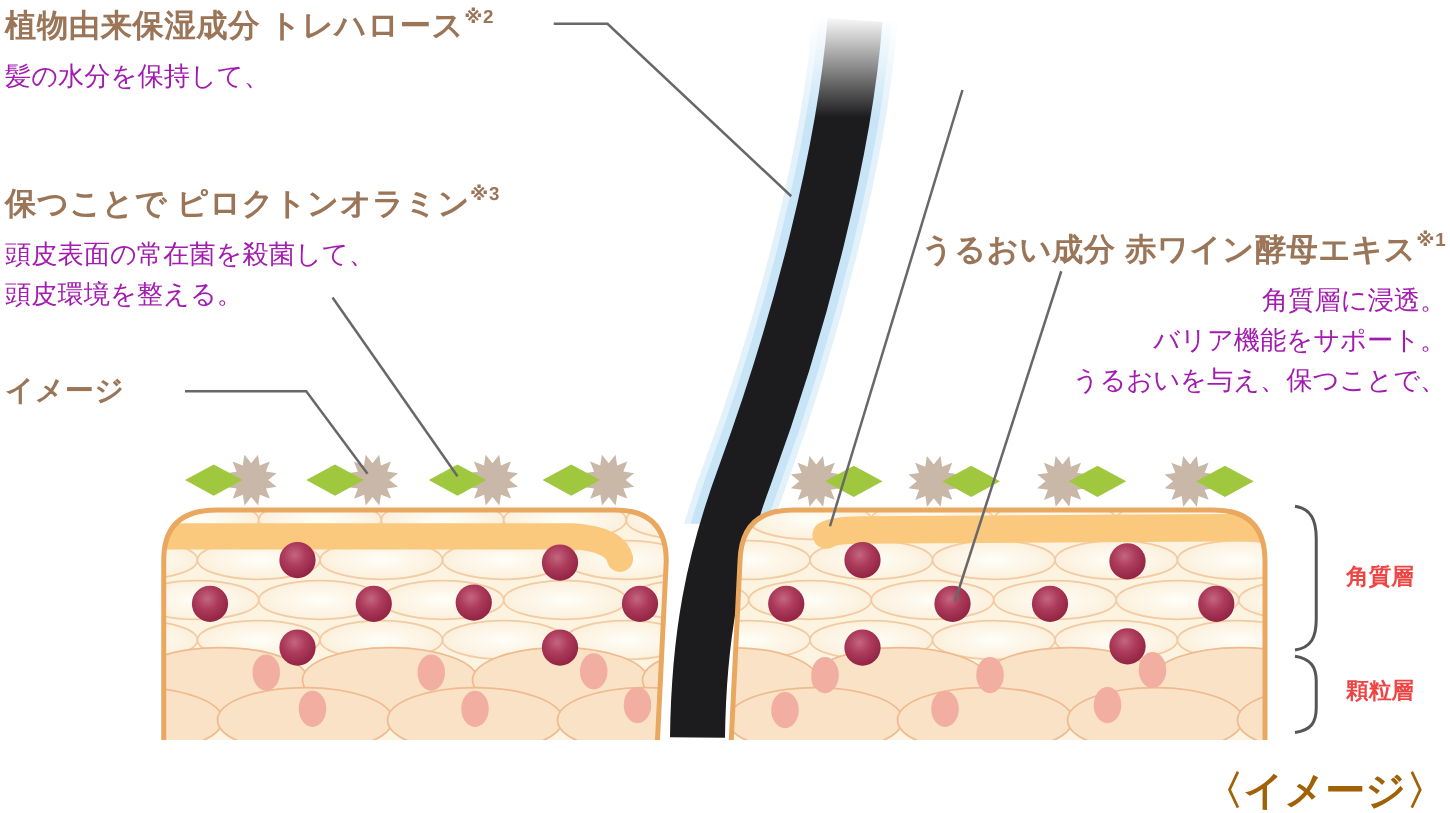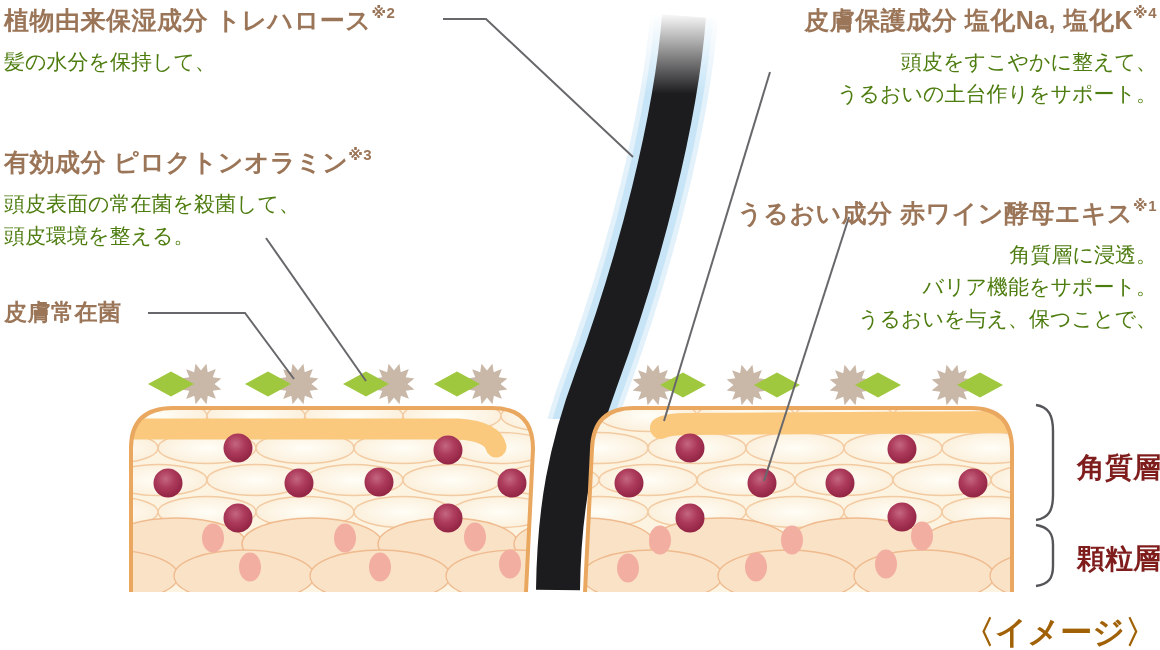--- a/index.html
+++ b/index.html
@@ -4,23 +4,23 @@
 <style>
   html,body{margin:0;padding:0;background:#ffffff;}
   #canvas{
     position:relative;width:1160px;height:650px;background:#ffffff;overflow:hidden;
     font-family:"Liberation Sans","DejaVu Sans",sans-serif;
   }
   #figure-svg{position:absolute;left:0;top:0;}
   .ann{position:absolute;}
   .ann-title{font-size:25px;font-weight:bold;color:#9B7558;letter-spacing:0.5px;white-space:nowrap;}
   .ann-title sup{font-size:15px;position:relative;top:-2px;vertical-align:super;}
-  .ann-desc{margin-top:9px;font-size:21px;line-height:32px;color:#4d7c0f;white-space:nowrap;}
+  .ann-desc{margin-top:9px;font-size:21px;line-height:32px;color:#a21caf;white-space:nowrap;}
   .right-col{text-align:right;}
-  .layer-label{position:absolute;font-size:28px;font-weight:bold;color:#7f1d1d;white-space:nowrap;}
+  .layer-label{position:absolute;font-size:18px;font-weight:bold;color:#ef4444;white-space:nowrap;}
   .caption{position:absolute;font-size:32px;font-weight:bold;color:#a16207;white-space:nowrap;}
 </style>
 </head>
 <body>
 
 <div id="canvas">
 
   <svg id="figure-svg" width="1160" height="650" viewBox="0 0 1160 650">
     <defs>
       <radialGradient id="dotGrad" cx="42%" cy="36%" r="70%">
@@ -266,40 +266,33 @@
   </svg>
 
   <div class="ann" style="left:4px;top:4px;">
     <div class="ann-title"><span>植物由来保湿成分 トレハロース</span><sup>※2</sup></div>
     <div class="ann-desc">
       <div>髪の水分を保持して、</div>
     </div>
   </div>
 
   <div class="ann" style="left:4px;top:146px;">
-    <div class="ann-title"><span>有効成分 ピロクトンオラミン</span><sup>※3</sup></div>
+    <div class="ann-title"><span>保つことで ピロクトンオラミン</span><sup>※3</sup></div>
     <div class="ann-desc">
       <div>頭皮表面の常在菌を殺菌して、</div>
       <div>頭皮環境を整える。</div>
     </div>
   </div>
 
   <div class="ann" style="left:4px;top:297px;">
-    <div class="ann-title" style="font-size:23px;"><span>皮膚常在菌</span></div>
+    <div class="ann-title" style="font-size:23px;"><span>イメージ</span></div>
   </div>
 
-  <div class="ann right-col" style="right:3px;top:4px;">
-    <div class="ann-title"><span>皮膚保護成分 塩化Na, 塩化K</span><sup>※4</sup></div>
-    <div class="ann-desc">
-      <div>頭皮をすこやかに整えて、</div>
-      <div>うるおいの土台作りをサポート。</div>
-    </div>
-  </div>
-
-  <div class="ann right-col" style="right:3px;top:197px;">
+
+  <div class="ann right-col" style="right:3px;top:183px;">
     <div class="ann-title"><span>うるおい成分 赤ワイン酵母エキス</span><sup>※1</sup></div>
     <div class="ann-desc">
       <div>角質層に浸透。</div>
       <div>バリア機能をサポート。</div>
       <div>うるおいを与え、保つことで、</div>
     </div>
   </div>
 
   <div class="layer-label" style="left:1077px;top:449px;">角質層</div>
   <div class="layer-label" style="left:1077px;top:540px;">顆粒層</div>

